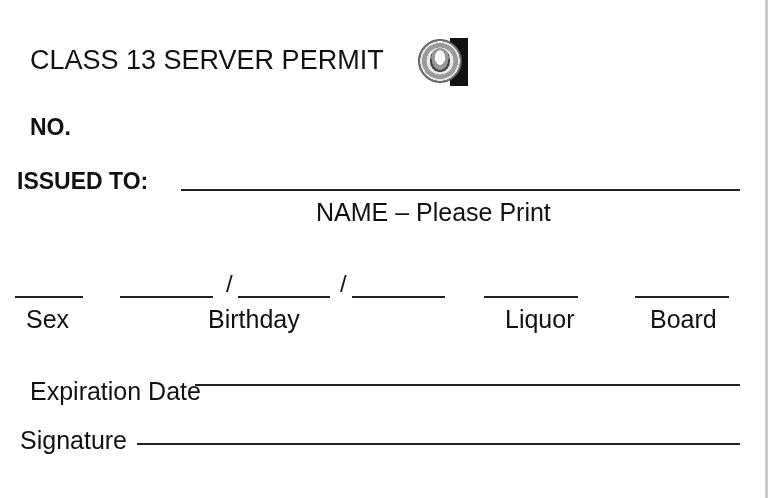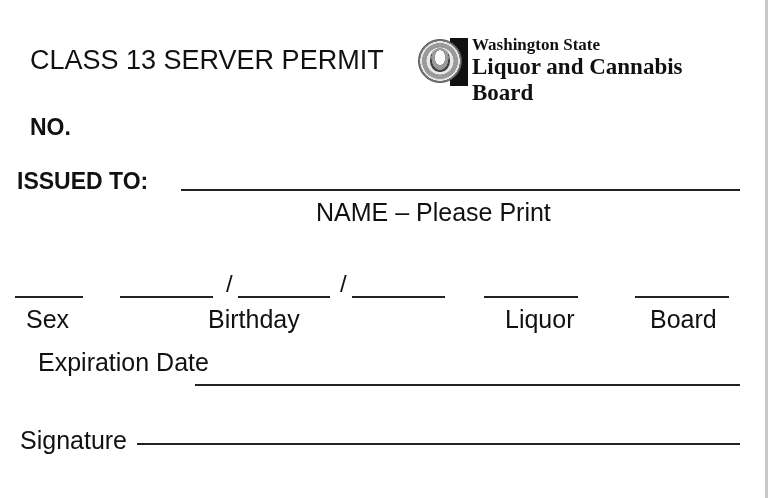--- a/index.html
+++ b/index.html
@@ -36,22 +36,20 @@
 <div class="right-edge"></div>
 
 <div class="abs title">CLASS 13 SERVER PERMIT</div>
 
 <div class="logo">
   <div class="seal">
     <div class="seal-shadow"></div>
     <div class="seal-circle"></div>
     <div class="seal-face"></div>
   </div>
-  <div class="logo-line1">Washington State</div>
-  <div class="logo-line2">Liquor and Cannabis Board</div>
 </div>
 
 <div class="abs no">NO.</div>
 
 <div class="abs issued">ISSUED TO:</div>
 <div class="line" style="left:181px; top:189px; width:559px;"></div>
 <div class="abs caption" style="left:316px; top:198px;">NAME – Please Print</div>
 
 <div class="line" style="left:15px; top:296px; width:68px;"></div>
 <div class="abs caption" style="left:26px; top:305px;">Sex</div>
@@ -62,17 +60,17 @@
 <div class="abs slash" style="left:340px; top:270px;">/</div>
 <div class="line" style="left:352px; top:296px; width:93px;"></div>
 <div class="abs caption" style="left:208px; top:305px;">Birthday</div>
 
 <div class="line" style="left:484px; top:296px; width:94px;"></div>
 <div class="abs caption" style="left:505px; top:305px;">Liquor</div>
 
 <div class="line" style="left:635px; top:296px; width:94px;"></div>
 <div class="abs caption" style="left:650px; top:305px;">Board</div>
 
-<div class="abs caption" style="left:30px; top:348px;margin-left:8px;">Expiration Date</div>
+<div class="abs caption" style="left:30px; top:377px;">Expiration Date</div>
 <div class="line" style="left:195px; top:384px; width:545px;"></div>
 
 <div class="abs caption" style="left:20px; top:426px;text-align:center;">Signature</div>
 <div class="line" style="left:137px; top:443px; width:603px;"></div>
 
 </body></html>

